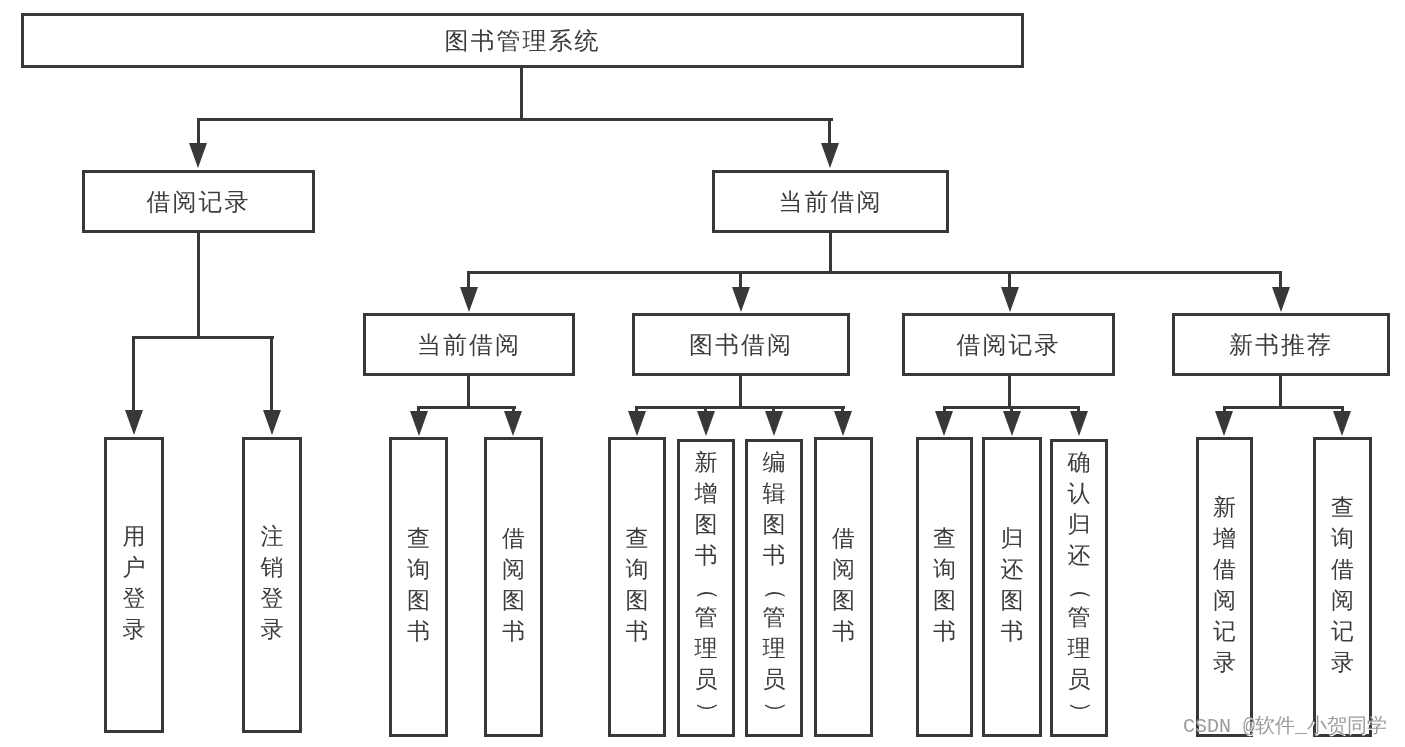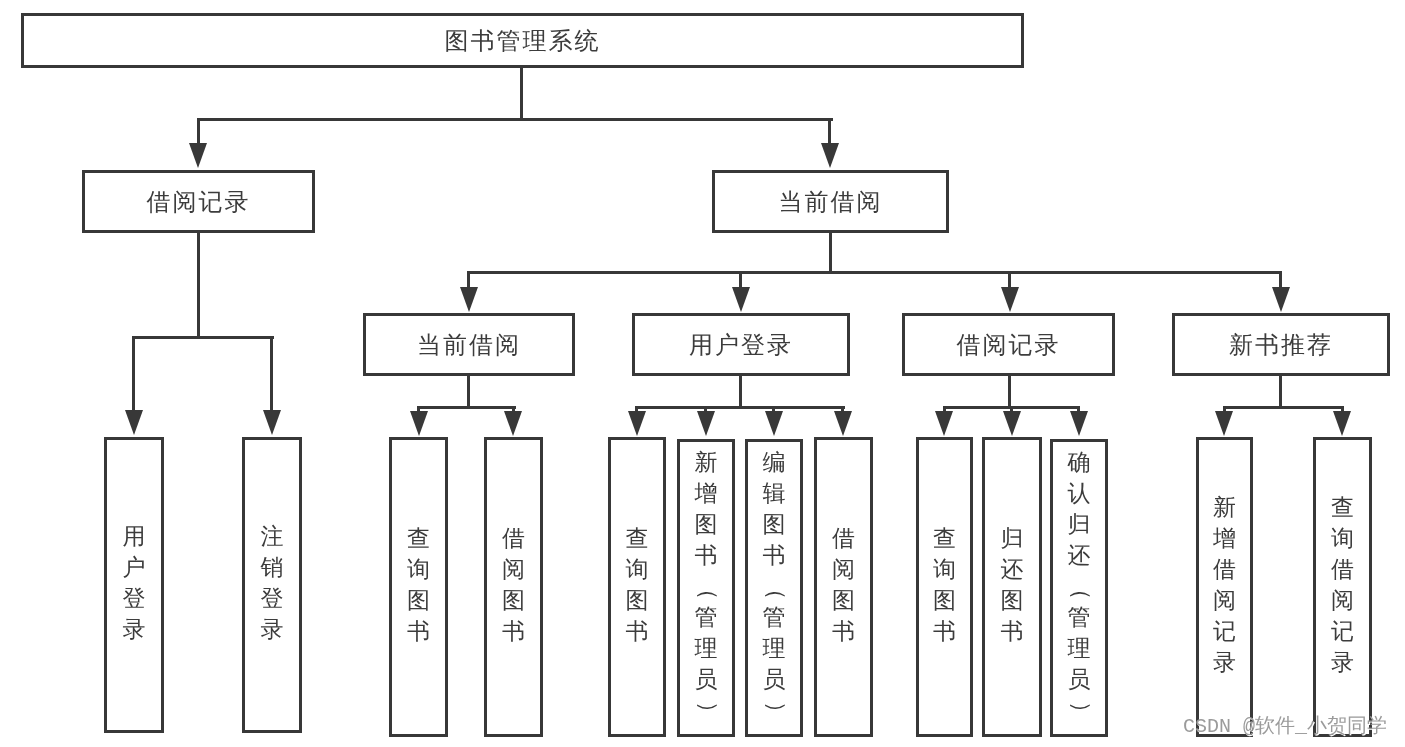--- a/index.html
+++ b/index.html
@@ -70,21 +70,21 @@
   <div class="ahead" style="left:732px;top:287px;"></div>
   <div class="line" style="left:1008px;top:271px;width:3px;height:20px;"></div>
   <div class="ahead" style="left:1001px;top:287px;"></div>
   <div class="line" style="left:1279px;top:271px;width:3px;height:20px;"></div>
   <div class="ahead" style="left:1272px;top:287px;"></div>
 
   <div class="node" style="left:363px;top:313px;width:212px;height:63px;">
     <span class="hlabel">当前借阅</span>
   </div>
   <div class="node" style="left:632px;top:313px;width:218px;height:63px;">
-    <span class="hlabel">用户登录</span>
+    <span class="hlabel">图书借阅</span>
   </div>
   <div class="node" style="left:902px;top:313px;width:213px;height:63px;">
     <span class="hlabel">借阅记录</span>
   </div>
   <div class="node" style="left:1172px;top:313px;width:218px;height:63px;">
     <span class="hlabel">新书推荐</span>
   </div>
 
   <div class="line" style="left:467px;top:376px;width:3px;height:33px;"></div>
   <div class="line" style="left:417px;top:406px;width:99px;height:3px;"></div>

